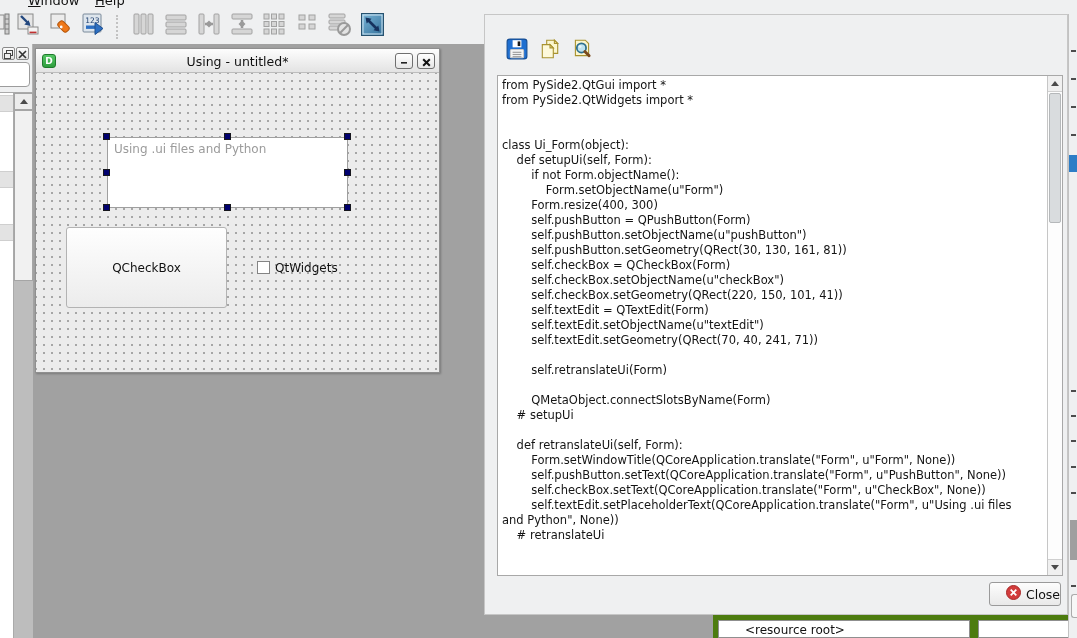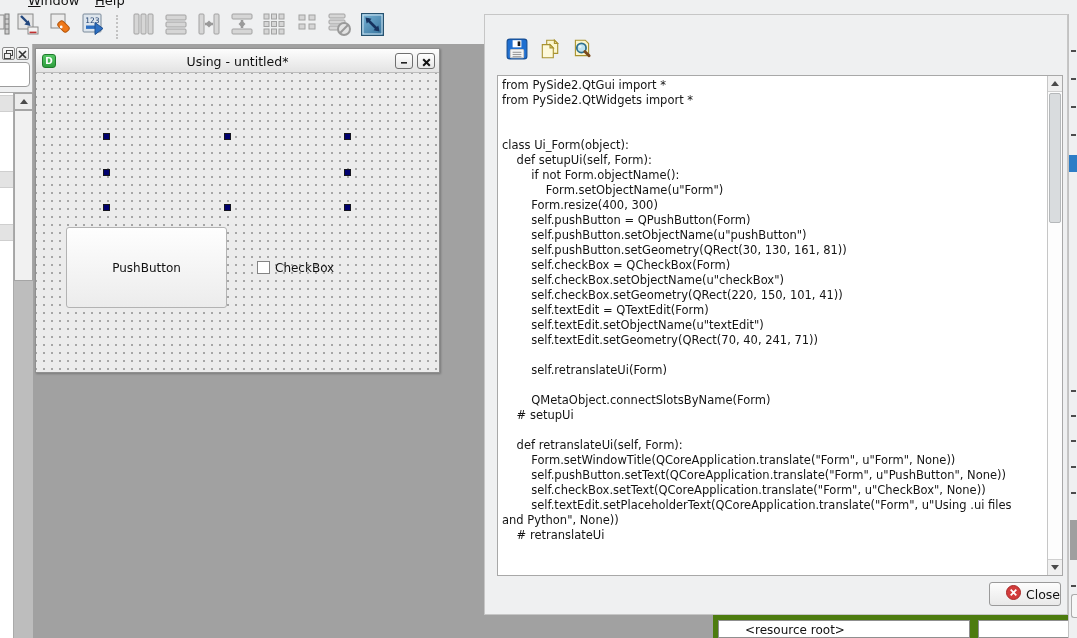--- a/index.html
+++ b/index.html
@@ -283,34 +283,37 @@
             </svg></span>
       </div>
       <div class="winbtn wb-close">
         <span><svg width="9" height="9" viewBox="0 0 9 9">
               <path d="M1.2 1.2 L7.8 7.8 M7.8 1.2 L1.2 7.8" stroke="#111" stroke-width="2"></path>
             </svg></span>
       </div>
     </div>
     <div class="formbody">
 
+      <div class="textedit">
+        <div class="placeholder">Using .ui files and Python</div>
+      </div>
       <div class="handle" style="left:67px;top:60px"></div>
       <div class="handle" style="left:188px;top:60px"></div>
       <div class="handle" style="left:308px;top:60px"></div>
       <div class="handle" style="left:67px;top:96px"></div>
       <div class="handle" style="left:308px;top:96px"></div>
       <div class="handle" style="left:67px;top:131px"></div>
       <div class="handle" style="left:188px;top:131px"></div>
       <div class="handle" style="left:308px;top:131px"></div>
 
-      <div class="pushbtn">PushButton</div>
+      <div class="pushbtn">QCheckBox</div>
 
       <div class="checkbox">
         <span class="cb-ind"></span>
-        <span class="cb-label">CheckBox</span>
+        <span class="cb-label">QtWidgets</span>
       </div>
     </div>
   </div>
 
   <div class="dialog">
     <div class="dbtn" style="left:19px">
       <span>
         <svg width="22" height="22" viewBox="0 0 20 20">
             <rect x="1" y="1" width="18" height="18" rx="2.5" fill="#1f6fd0" stroke="#164e94"></rect>
             <rect x="6" y="2" width="8" height="6.5" fill="#fff"></rect>

